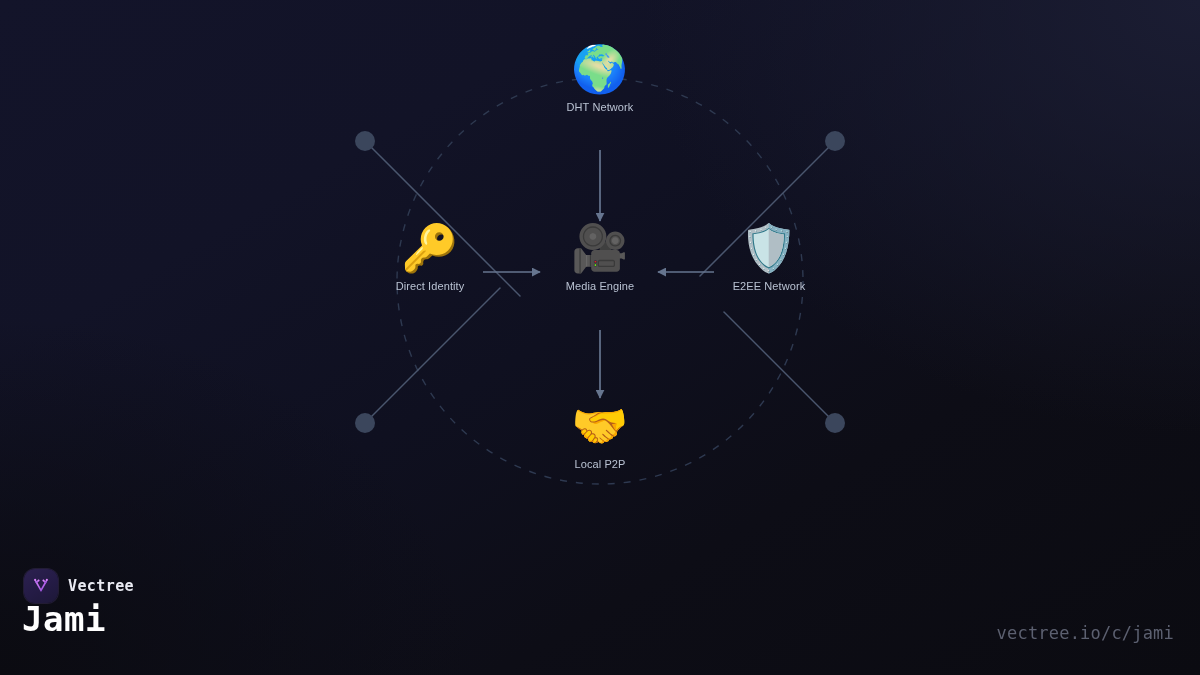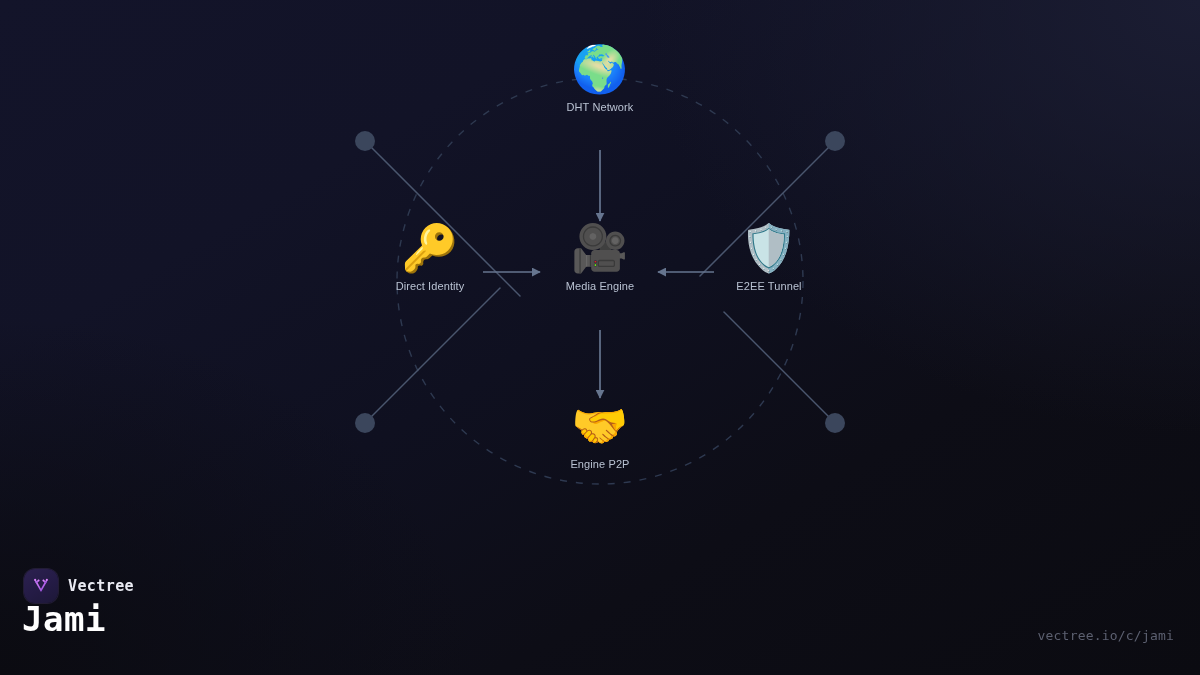--- a/index.html
+++ b/index.html
@@ -64,21 +64,21 @@
   }
   #page-title{
     position:absolute; left:22px; top:44px;
     font-family:"DejaVu Sans Mono", monospace;
     font-size:34px; font-weight:bold;
     color:#ffffff; letter-spacing:.5px;
   }
   #url{
     position:absolute; right:26px; bottom:32px;
     font-family:"DejaVu Sans Mono", monospace;
-    font-size:13px;
+    font-size:17px;
     color:#5c6070; letter-spacing:.2px;
   }
 </style>
 </head>
 <body>
 
 <div id="stage">
 
   <svg id="diagram" viewBox="0 0 1200 560">
     <defs>
@@ -125,26 +125,26 @@
     <div class="label">Direct Identity</div>
   </div>
 
   <div class="node" style="left:600px;top:257px;">
     <div class="glyph">🎥</div>
     <div class="label">Media Engine</div>
   </div>
 
   <div class="node" style="left:769px;top:257px;">
     <div class="glyph">🛡️</div>
-    <div class="label">E2EE Tunnel</div>
+    <div class="label">E2EE Network</div>
   </div>
 
   <div class="node" style="left:600px;top:435px;">
     <div class="glyph">🤝</div>
-    <div class="label">Engine P2P</div>
+    <div class="label">Local P2P</div>
   </div>
 
   <div id="footer">
 
     <div id="brand">
       <div id="brand-mark">
         <svg width="20" height="20" viewBox="0 0 24 24">
           <g stroke="url(#vgrad)" stroke-width="1.9" stroke-linecap="round" fill="none">
             <path d="M6.6 7.8 L12 17.2 L17.4 7.8"></path>
             <path d="M6.6 7.8 L5.0 4.9"></path>

